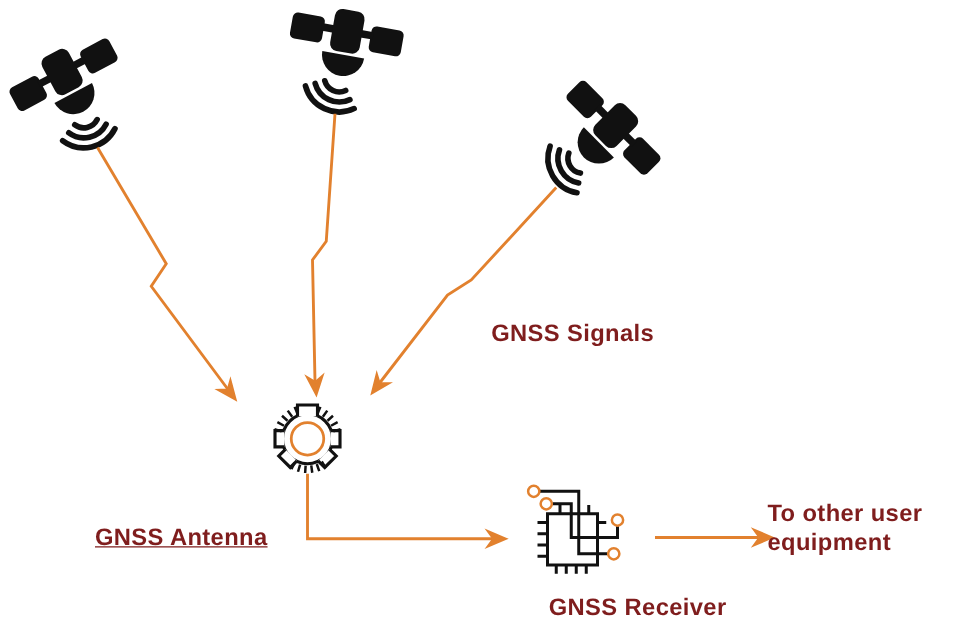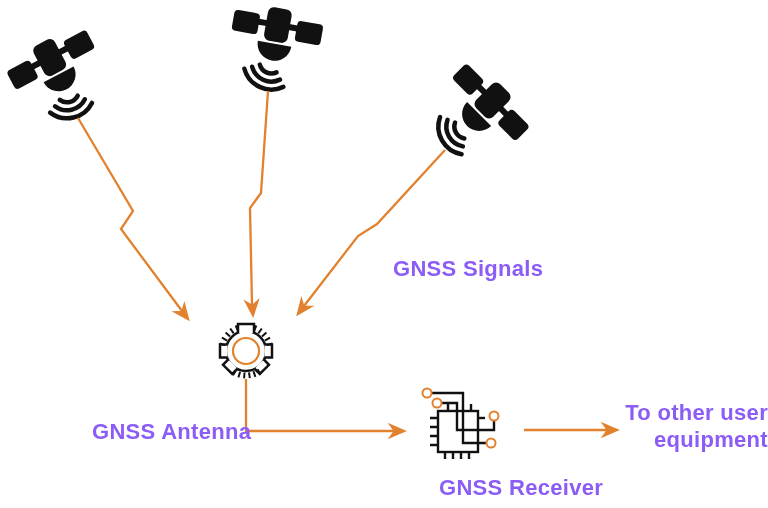--- a/index.html
+++ b/index.html
@@ -15,34 +15,34 @@
     background: #ffffff;
     overflow: hidden;
   }
   .stage svg {
     position: absolute;
     left: 0;
     top: 0;
   }
   .lbl {
     position: absolute;
-    color: #8b5cf6;
-    font-size: 22px;
+    color: #7f1d1d;
+    font-size: 19px;
     font-weight: 600;
     letter-spacing: 0.3px;
     line-height: 1.22;
     white-space: nowrap;
   }
   .lbl.signals  { left: 393px; top: 256px; }
-  .lbl.antenna  { left: 92px;  top: 419px; }
+  .lbl.antenna  { left: 76px;  top: 419px; text-decoration: underline; }
   .lbl.receiver { left: 391px; top: 475px; margin-left: 48px; }
   .lbl.output   {
     left: 614px; top: 400px;
     width: 154px;
-    text-align: right;
+    text-align: left;
     white-space: normal;
   }
 </style>
 </head>
 <body>
 
 <div class="stage">
 
   <svg width="768" height="508" viewBox="0 0 768 508">
 

